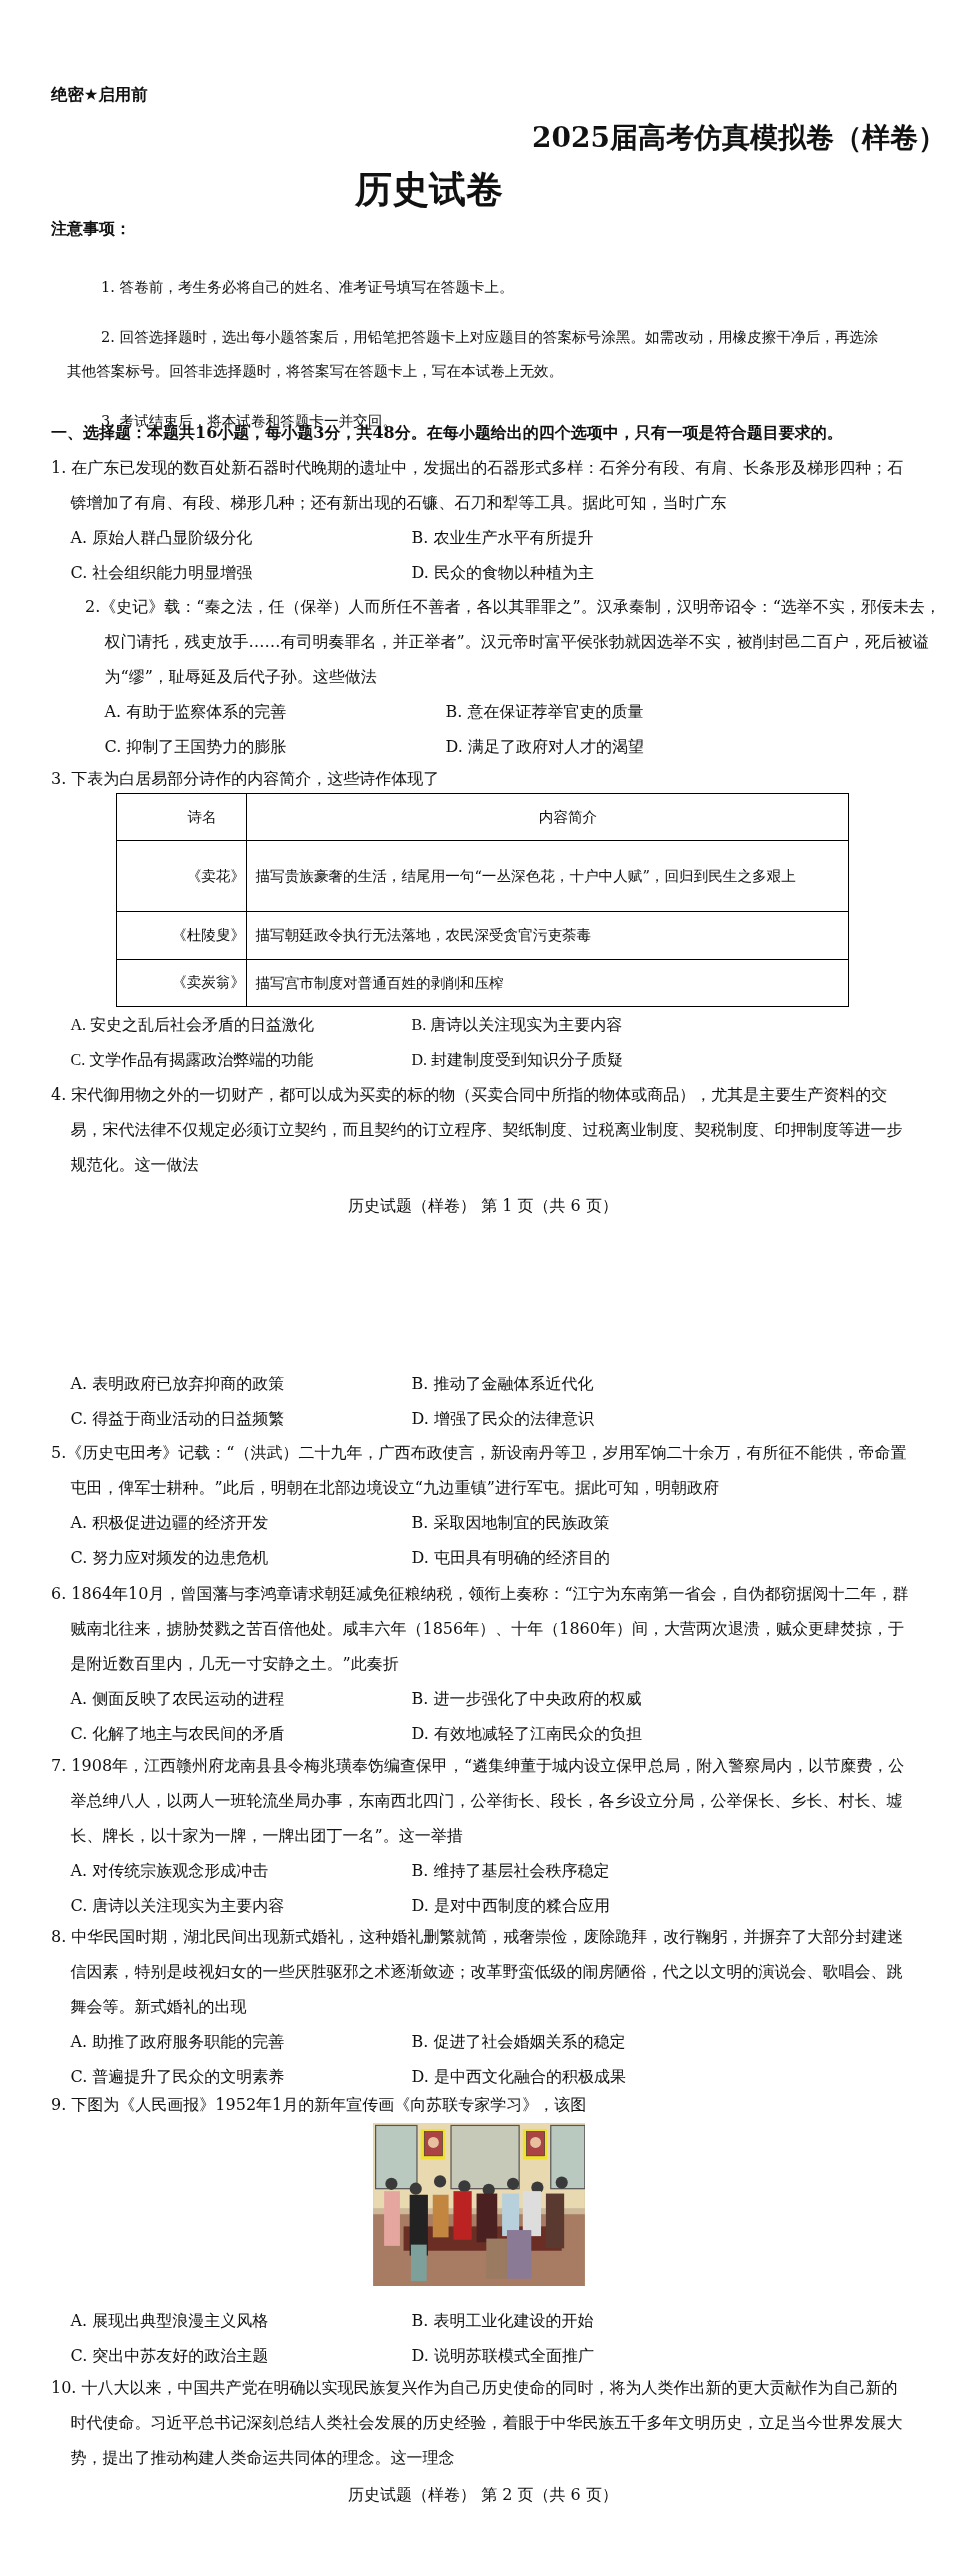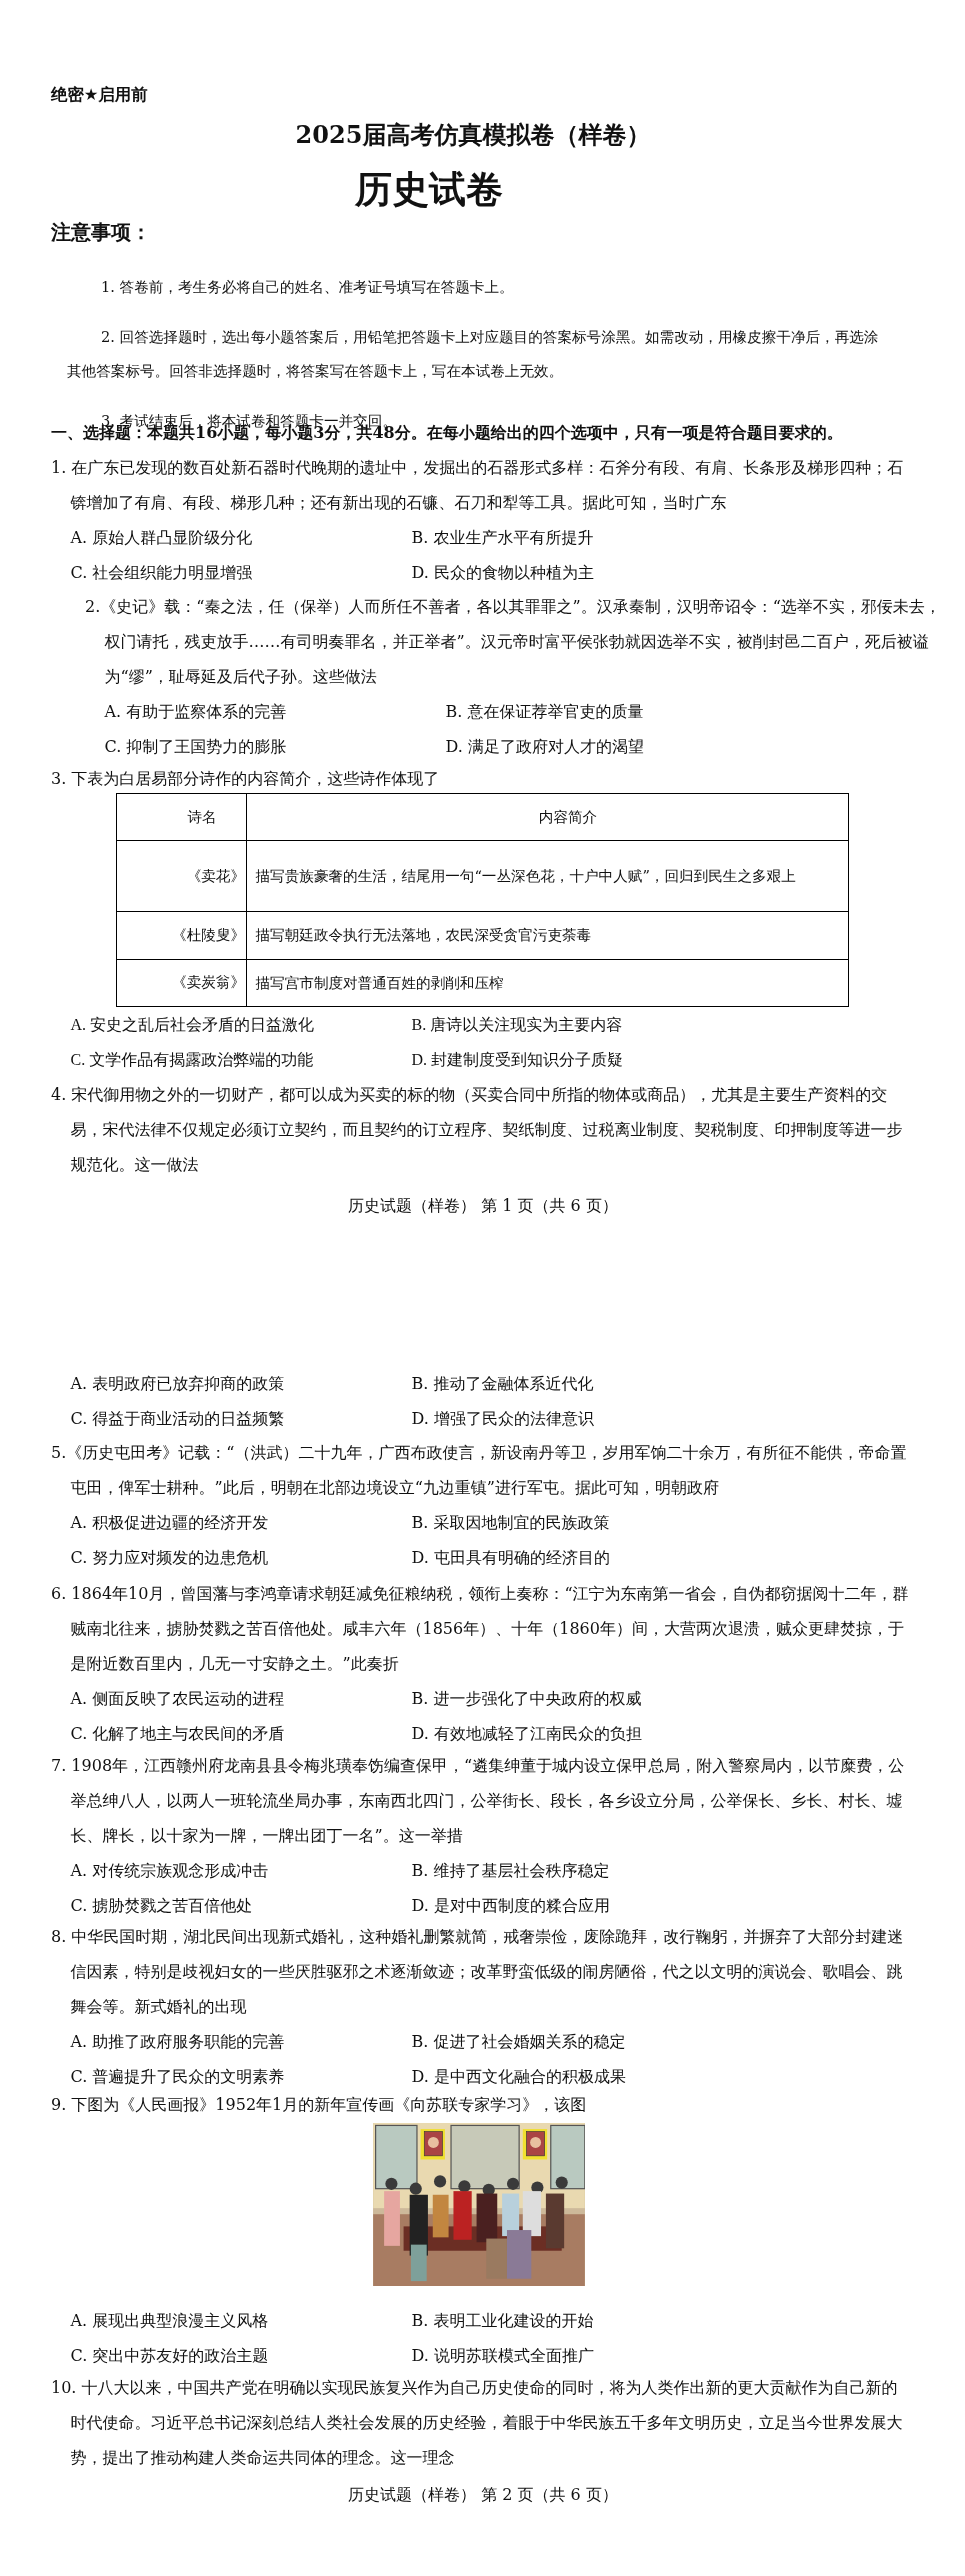--- a/index.html
+++ b/index.html
@@ -1,22 +1,22 @@
 <!DOCTYPE html>
 <html style="font-size:9.7px"><head>
 <meta charset="utf-8">
 <style>
   html, body { margin:0; padding:0; background:#fff; }
   body { width:966px; height:2576px; position:relative; overflow:hidden;
          font-family:"DejaVu Serif","Liberation Serif",serif; color:#111; }
   .abs { position:absolute; }
   .secret { left:51px; top:84px; font-size:16.4px; font-weight:bold; font-family:"DejaVu Sans","Liberation Sans",sans-serif; }
-  .title1 { left:0; width:946px; top:119px; text-align:center; font-size:24px; font-weight:bold; }
+  .title1 { left:0; width:946px; top:119px; text-align:right; font-size:28px; font-weight:bold; }
   .title2 { left:0; width:858px; top:165px; text-align:center; font-size:37px; font-weight:bold; }
-  .notice-h { left:51px; top:219px; font-size:20px; font-weight:bold; font-family:"DejaVu Sans","Liberation Sans",sans-serif; }
+  .notice-h { left:51px; top:219px; font-size:16px; font-weight:bold; font-family:"DejaVu Sans","Liberation Sans",sans-serif; }
   .notice { left:51px; width:858px; font-size:14.6px; line-height:34px; }
   .notice p { margin:16px; text-indent:34px; }
   .sec { left:51px; top:423px; font-size:16px; font-weight:bold; width:864px; }
   .q { left:51px; width:861px; font-size:16px; line-height:35px; }
   .q .stem { padding-left:19.5px; text-indent:-19.5px; }
   .opts { display:grid; grid-template-columns:341px 365px; padding-left:19.5px; }
   .footer { left:0; width:966px; text-align:center; font-size:16px; }
   table.poems { position:absolute; left:116px; top:793px; width:733px; border-collapse:collapse; font-size:14.6px; }
   table.poems td, table.poems th { border:1.8px solid #000; font-weight:normal; }
   table.poems th { height:44px;padding-left:42px; }
@@ -125,21 +125,21 @@
     <div>C. 化解了地主与农民间的矛盾</div>
     <div>D. 有效地减轻了江南民众的负担</div>
   </div>
 </div>
 
 <div class="abs q" style="top:1748px;">
   <div class="stem">7. 1908年，江西赣州府龙南县县令梅兆璜奉饬编查保甲，“遴集绅董于城内设立保甲总局，附入警察局内，以节糜费，公举总绅八人，以两人一班轮流坐局办事，东南西北四门，公举街长、段长，各乡设立分局，公举保长、乡长、村长、墟长、牌长，以十家为一牌，一牌出团丁一名”。这一举措</div>
   <div class="opts">
     <div>A. 对传统宗族观念形成冲击</div>
     <div>B. 维持了基层社会秩序稳定</div>
-    <div>C. 掳胁焚戮之苦百倍他处</div>
+    <div>C. 唐诗以关注现实为主要内容</div>
     <div>D. 是对中西制度的糅合应用</div>
   </div>
 </div>
 
 <div class="abs q" style="top:1919px;">
   <div class="stem">8. 中华民国时期，湖北民间出现新式婚礼，这种婚礼删繁就简，戒奢崇俭，废除跪拜，改行鞠躬，并摒弃了大部分封建迷信因素，特别是歧视妇女的一些厌胜驱邪之术逐渐敛迹；改革野蛮低级的闹房陋俗，代之以文明的演说会、歌唱会、跳舞会等。新式婚礼的出现</div>
   <div class="opts">
     <div>A. 助推了政府服务职能的完善</div>
     <div>B. 促进了社会婚姻关系的稳定</div>
     <div>C. 普遍提升了民众的文明素养</div>

